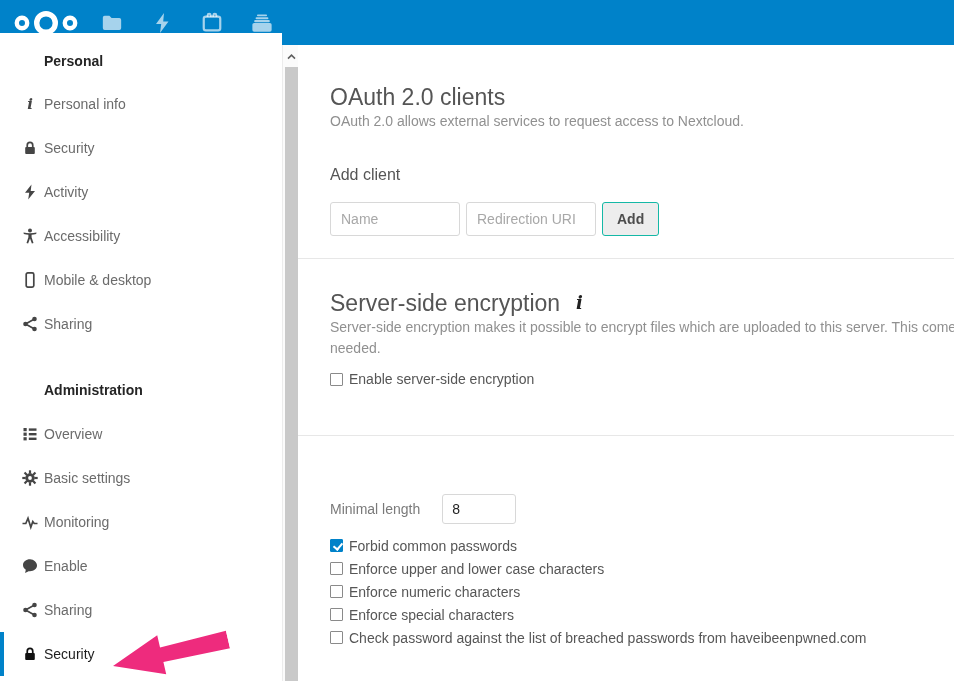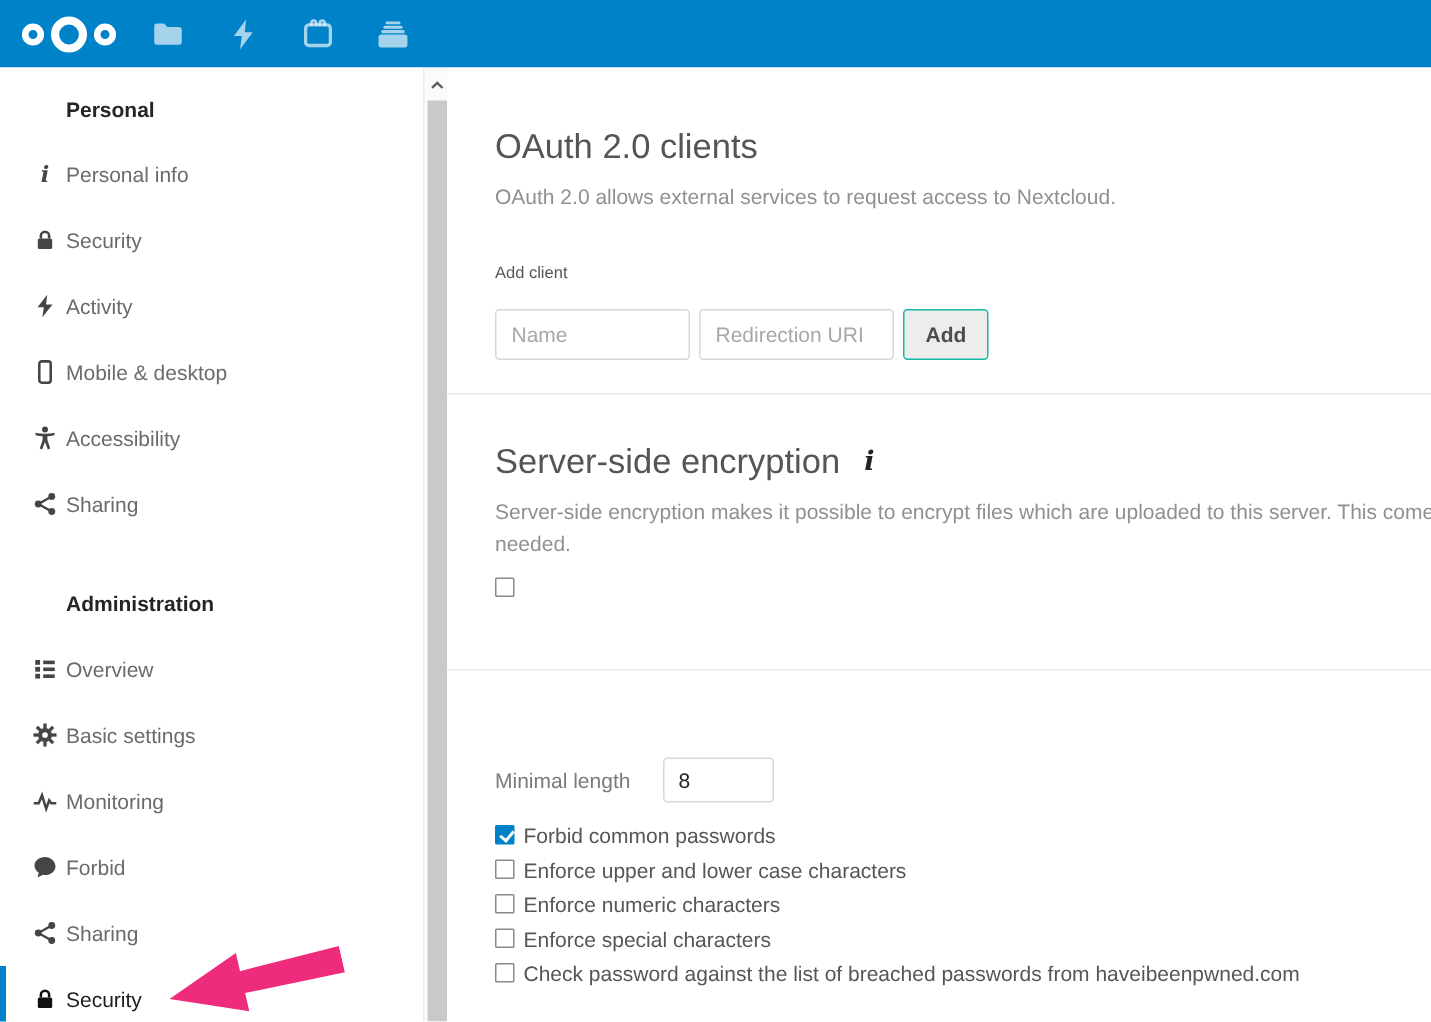--- a/index.html
+++ b/index.html
@@ -8,21 +8,21 @@
   body { position:relative; }
 
   
   .topbar { position:absolute; left:0; top:0; width:954px; height:45px;
             background:#0082c9; display:flex; align-items:center; }
   .logo { margin-left:10px; width:72px; height:45px; display:flex; align-items:center; justify-content:center; }
   .appicons { display:flex; align-items:center; margin-left:18px; gap:26px; }
   .appicon { width:24px; height:45px; display:flex; align-items:center; justify-content:center; }
 
   
-  .sidebar { position:absolute; left:0; top:45px; width:282px; height:484px; background:#fff; }
+  .sidebar { position:absolute; left:0; top:33px; width:282px; height:484px; background:#fff; }
   .section-title { padding:20px 0 10px 44px; font-size:14px; font-weight:700; color:#252525; height:49px; }
   .section-title.admin { padding-top:36px; padding-bottom:11px; height:66px; }
   .nav-item { height:44px; display:flex; align-items:center; padding-left:22px; cursor:pointer; }
   .nav-item .nicon { width:16px; height:16px; display:flex; align-items:center; justify-content:center; flex:none; }
   .nav-item .nlabel { margin-left:6px; font-size:14px; color:#6b6b6b; }
   .nav-item.active { border-left:4px solid #0082c9; padding-left:18px; }
   .nav-item.active .nlabel { color:#1d1d1d; }
   .nav-item.active svg * { fill:#111; }
   .info-glyph { font-family:"DejaVu Serif", serif; font-style:italic; font-weight:700;
                 font-size:15px; color:#454545; line-height:1; }
@@ -35,23 +35,23 @@
   .scroll-thumb { position:absolute; top:22px; bottom:0; left:1.5px; width:13px;
                   background:#c9c9c9; }
 
   
   .content { position:absolute; left:298px; top:45px; width:656px; height:636px; background:#fff; overflow:hidden; }
   .section { padding-left:32px; }
   .section.s1 { padding-top:38px; padding-bottom:22px; border-bottom:1px solid #e7e7e7; }
   .section.s2 { padding-top:30px; padding-bottom:48px; border-bottom:1px solid #e7e7e7; }
   .section.s3 { padding-top:32px; }
   h2.sec-title { font-size:23px; font-weight:400; color:#555; line-height:28px; display:inline-block; }
-  .sec-desc { margin-top:10px; font-size:14px; color:#909090; line-height:21px; }
+  .sec-desc { font-size:14px; color:#909090; line-height:21px; }
   .sec-desc.clip { white-space:nowrap; overflow:hidden; width:100%; }
-  .h3 { margin-top:34px; font-size:11px; font-weight:400; color:#555; }
+  .h3 { margin-top:34px; font-size:16px; font-weight:400; color:#555; }
   .form-row { margin-top:18px; display:flex; align-items:center; }
   .txt-input { width:130px; height:34px; border:1px solid #d8d8d8; border-radius:3px;
                padding:0 10px; font-size:14px; color:#14532d; font-family:"Liberation Sans", sans-serif; outline:none; }
   .txt-input::placeholder { color:#a8a8a8; }
   .txt-input + .txt-input { margin-left:6px; }
   .btn { margin-left:6px; height:34px; padding:0 14px; background:#ededed; border:1px solid #14b8a6;
          border-radius:3px; font-size:14px; font-weight:700; color:#4d4d4d; cursor:pointer;
          font-family:"Liberation Sans", sans-serif; }
   .info-i { font-family:"DejaVu Serif", serif; font-style:italic; font-weight:700;
             font-size:18px; color:#222; margin-left:16px; vertical-align:2px; }
@@ -138,34 +138,34 @@
   <div class="nav-item">
     <span class="nicon">
       <svg width="14" height="16" viewBox="0 0 14 16" fill="#454545">
         <polygon points="8.5,0.5 2,8.8 6.2,8.8 5.2,15.5 12,7 7.7,7"></polygon>
       </svg>
     </span>
     <span class="nlabel">Activity</span>
   </div>
   <div class="nav-item">
     <span class="nicon">
-      <svg width="16" height="16" viewBox="0 0 16 16" fill="none" stroke="#454545">
-        <rect x="4.2" y="0.9" width="7.6" height="14.2" rx="1.6" stroke-width="1.7"></rect>
-      </svg>
-    </span>
-    <span class="nlabel">Mobile &amp; desktop</span>
-  </div>
-  <div class="nav-item">
-    <span class="nicon">
       <svg width="16" height="16" viewBox="0 0 16 16" fill="#454545">
         <circle cx="8" cy="2.4" r="2"></circle>
         <path d="M8 5.2 C5.8 5.2 3.6 5 1.5 4.5 L1.8 6.1 C3.4 6.5 5 6.7 6.4 6.8 L6.4 9.3 L4.5 15 L6.1 15.6 L8 10.6 L9.9 15.6 L11.5 15 L9.6 9.3 L9.6 6.8 C11 6.7 12.6 6.5 14.2 6.1 L14.5 4.5 C12.4 5 10.2 5.2 8 5.2 Z"></path>
       </svg>
     </span>
     <span class="nlabel">Accessibility</span>
+  </div>
+  <div class="nav-item">
+    <span class="nicon">
+      <svg width="16" height="16" viewBox="0 0 16 16" fill="none" stroke="#454545">
+        <rect x="4.2" y="0.9" width="7.6" height="14.2" rx="1.6" stroke-width="1.7"></rect>
+      </svg>
+    </span>
+    <span class="nlabel">Mobile &amp; desktop</span>
   </div>
   <div class="nav-item">
     <span class="nicon">
       <svg width="16" height="16" viewBox="0 0 16 16">
         <path d="M3.5 8 L12.5 3 M3.5 8 L12.5 13" stroke="#454545" stroke-width="1.6" fill="none"></path>
         <circle cx="12.5" cy="3" r="2.3" fill="#454545"></circle>
         <circle cx="3.5" cy="8" r="2.3" fill="#454545"></circle>
         <circle cx="12.5" cy="13" r="2.3" fill="#454545"></circle>
       </svg>
     </span>
@@ -213,21 +213,21 @@
       </svg>
     </span>
     <span class="nlabel">Monitoring</span>
   </div>
   <div class="nav-item">
     <span class="nicon">
       <svg width="16" height="16" viewBox="0 0 16 16" fill="#454545">
         <path d="M8 1.3 C4.1 1.3 1 3.8 1 7 c0 1.9 1.1 3.6 2.8 4.7 L3.1 15 l3.5 -1.8 c0.5 0.1 1 0.1 1.4 0.1 3.9 0 7 -2.5 7 -5.7 S11.9 1.3 8 1.3 Z"></path>
       </svg>
     </span>
-    <span class="nlabel">Forbid</span>
+    <span class="nlabel">Enable</span>
   </div>
   <div class="nav-item">
     <span class="nicon">
       <svg width="16" height="16" viewBox="0 0 16 16">
         <path d="M3.5 8 L12.5 3 M3.5 8 L12.5 13" stroke="#454545" stroke-width="1.6" fill="none"></path>
         <circle cx="12.5" cy="3" r="2.3" fill="#454545"></circle>
         <circle cx="3.5" cy="8" r="2.3" fill="#454545"></circle>
         <circle cx="12.5" cy="13" r="2.3" fill="#454545"></circle>
       </svg>
     </span>
@@ -265,20 +265,21 @@
       <button class="btn">Add</button>
     </div>
   </div>
 
   <div class="section s2">
     <h2 class="sec-title">Server-side encryption</h2><span class="info-i">i</span>
     <div class="sec-desc clip">Server-side encryption makes it possible to encrypt files which are uploaded to this server. This comes with limitations like a performance penalty, so enable this only if</div>
     <div class="sec-desc" style="margin-top:0;">needed.</div>
     <div class="cb-row enc-cb">
       <span class="cb"></span>
+      <span class="cb-label">Enable server-side encryption</span>
     </div>
   </div>
 
   <div class="section s3">
     <div class="minlen-row">
       <span class="minlen-label">Minimal length</span>
       <input class="minlen-input" type="text" value="8" style="">
     </div>
     <div class="pw-list">
       <div class="cb-row">

